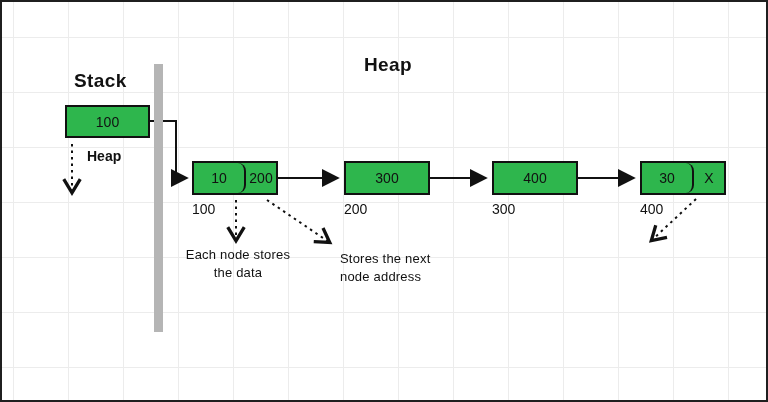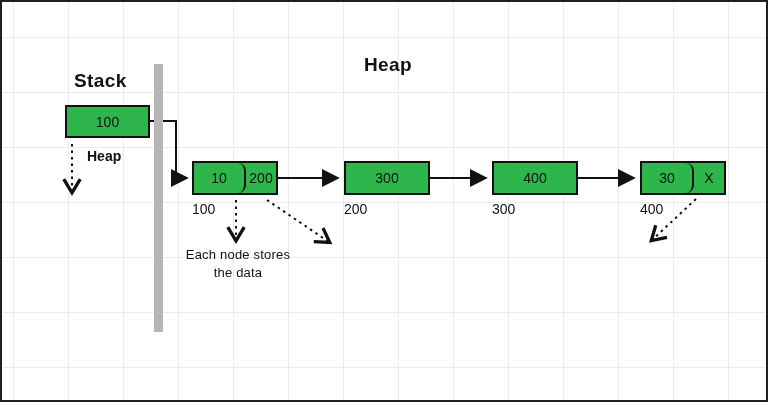--- a/index.html
+++ b/index.html
@@ -98,14 +98,15 @@
   </div>
   <div class="addr" style="left:490px">300</div>
 
   <div class="node" style="left:638px">
     <span class="cell data">30</span>
     <span class="cell next">X</span>
   </div>
   <div class="addr" style="left:638px">400</div>
 
   <div class="note" id="note-data">Each node stores the data</div>
+  <div class="note" id="note-next">Stores the next node address</div>
 
 </div>
 
 </body></html>

